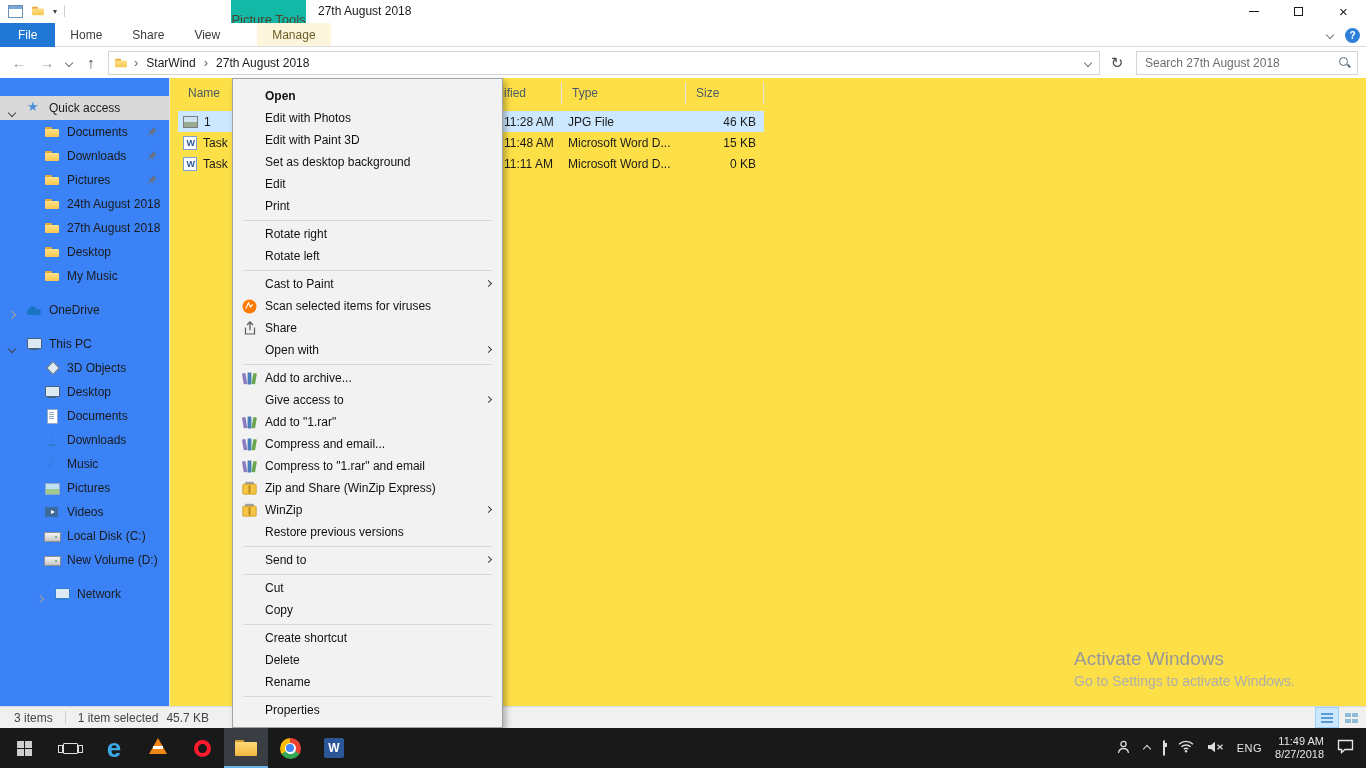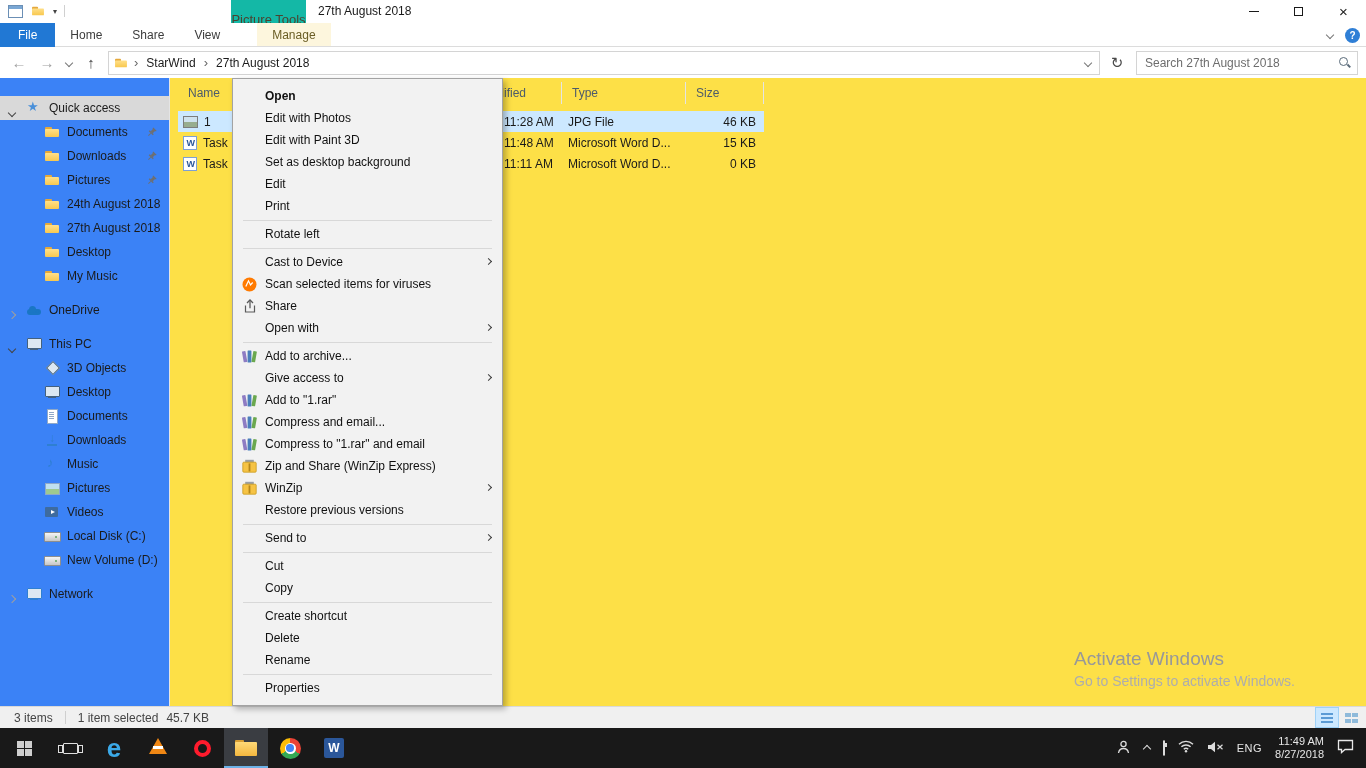--- a/index.html
+++ b/index.html
@@ -312,21 +312,21 @@
       <span class="slabel">Videos</span>
     </div>
     <div class="side-item lvl1">
       <span class="ic ic-disk"></span>
       <span class="slabel">Local Disk (C:)</span>
     </div>
     <div class="side-item lvl1">
       <span class="ic ic-disk"></span>
       <span class="slabel">New Volume (D:)</span>
     </div>
-    <div class="side-item" style="margin-top: 10px;">
+    <div class="side-item" style="margin-top: 10px; margin-left: 28px;">
       <span class="exp"><span class="chev right lightgray"></span></span>
       <span class="ic ic-network"></span>
       <span class="slabel">Network</span>
     </div>
   </div>
 
 <div class="filearea">
   <div class="cols">
     <span class="col cname">Name</span>
     <span class="col cdate">Date modified</span>
@@ -405,26 +405,30 @@
       <span class="mic"></span>
       <span class="mlabel">Edit</span>
     </div>
     <div class="mi">
       <span class="mic"></span>
       <span class="mlabel">Print</span>
     </div>
     <div class="msep"></div>
     <div class="mi">
       <span class="mic"></span>
+      <span class="mlabel">Rotate right</span>
+    </div>
+    <div class="mi">
+      <span class="mic"></span>
       <span class="mlabel">Rotate left</span>
     </div>
     <div class="msep"></div>
     <div class="mi">
       <span class="mic"></span>
-      <span class="mlabel">Cast to Device</span>
+      <span class="mlabel">Cast to Paint</span>
       <span class="subarrow"></span>
     </div>
     <div class="mi">
       <span class="mic">
         <svg width="15" height="15" viewBox="0 0 15 15">
           <circle cx="7.5" cy="7.5" r="7" fill="#ff7a00"></circle>
           <path d="M3.8 9.6 6.5 3.8l2 4.1 2.2-2.4" stroke="#fff" stroke-width="1.2" fill="none"></path>
         </svg>
       </span>
       <span class="mlabel">Scan selected items for viruses</span>

